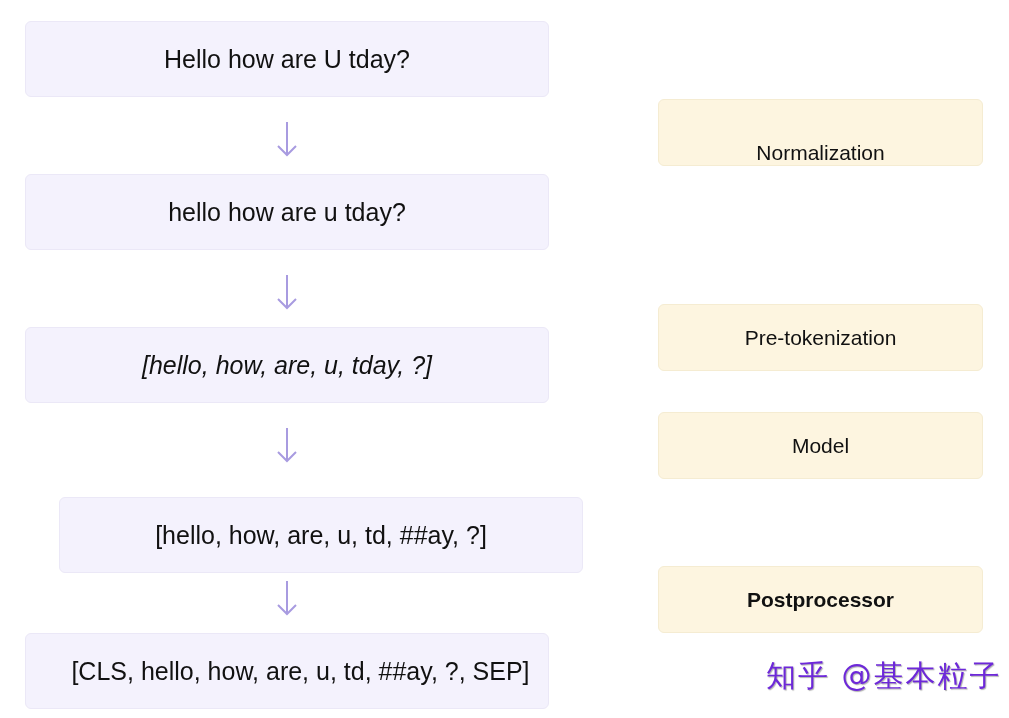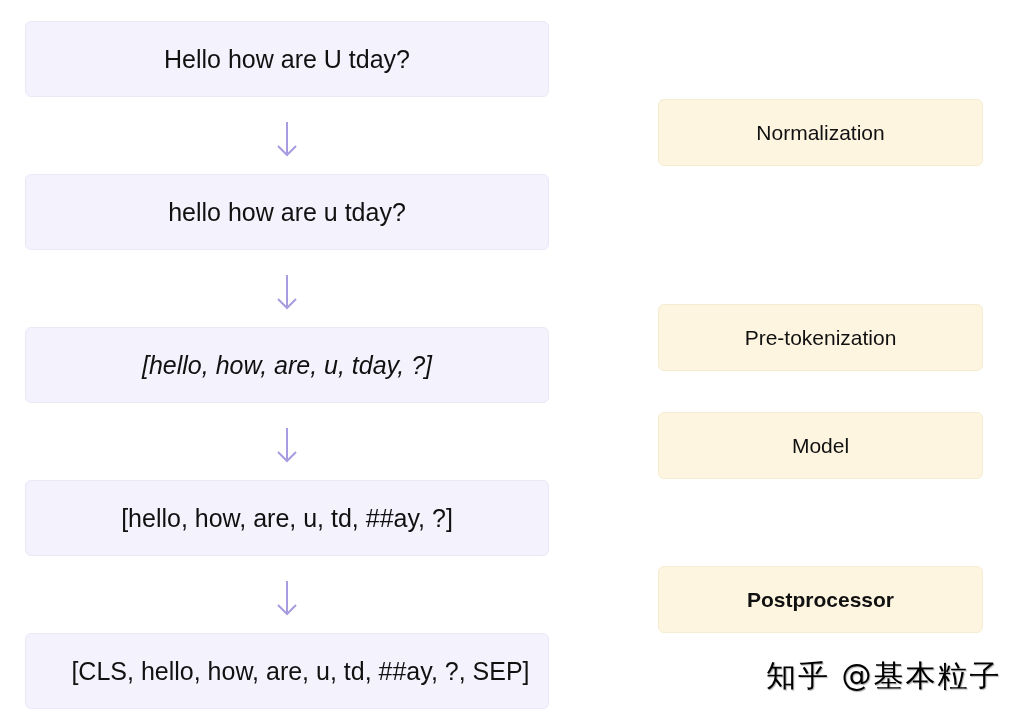--- a/index.html
+++ b/index.html
@@ -1,20 +1,20 @@
 <!DOCTYPE html>
 <html><head>
 <meta charset="utf-8">
 <style>
   html, body { margin:0; padding:0; background:#ffffff; }
   body { width:1009px; height:718px; position:relative; overflow:hidden; font-family:"Liberation Sans", "DejaVu Sans", sans-serif; }
   .step { position:absolute; left:25px; width:524px; height:76px; background:#f4f2fd; border:1px solid #ebe8f7; border-radius:6px; box-sizing:border-box; display:flex; align-items:center; justify-content:center; font-size:25px; color:#111; }
   .stage { position:absolute; left:658px; width:325px; height:67px; background:#fdf5e0; border:1px solid #f5ecd2; border-radius:6px; box-sizing:border-box; display:flex; align-items:center; justify-content:center; font-size:21px; color:#111; }
   .arrow { position:absolute; left:276px; width:22px; height:38px; }
-  .watermark { position:absolute; left:766px; top:656px; font-size:30px; color:#000000; letter-spacing:2px; text-shadow: 1px 1px 1px #b0b0b0; font-family:"DejaVu Sans", sans-serif; }
+  .watermark { position:absolute; left:766px; top:656px; font-size:30px; color:#6d28d9; letter-spacing:2px; text-shadow: 1px 1px 1px #b0b0b0; font-family:"DejaVu Sans", sans-serif; }
 </style>
 </head>
 <body>
 
 <div>
   <div class="step" style="top:21px;">
       <span>Hello how are U tday?</span>
     </div>
   <svg class="arrow" style="top:120px;" viewBox="0 0 22 38">
       <line x1="11" y1="2" x2="11" y2="35" stroke="#a89be0" stroke-width="2"></line>
@@ -30,33 +30,33 @@
     </svg>
 
   <div class="step" style="top:327px;font-style:italic;">
       <span>[hello, how, are, u, tday, ?]</span>
     </div>
   <svg class="arrow" style="top:426px;" viewBox="0 0 22 38">
       <line x1="11" y1="2" x2="11" y2="35" stroke="#a89be0" stroke-width="2"></line>
       <polyline points="2,26 11,35 20,26" fill="none" stroke="#a89be0" stroke-width="2"></polyline>
     </svg>
 
-  <div class="step" style="top:480px;">
+  <div class="step" style="top:497px;margin-left:34px;">
       <span>[hello, how, are, u, td, ##ay, ?]</span>
     </div>
   <svg class="arrow" style="top:579px;" viewBox="0 0 22 38">
       <line x1="11" y1="2" x2="11" y2="35" stroke="#a89be0" stroke-width="2"></line>
       <polyline points="2,26 11,35 20,26" fill="none" stroke="#a89be0" stroke-width="2"></polyline>
     </svg>
 
   <div class="step" style="top:633px;padding-left:27px;">
       <span>[CLS, hello, how, are, u, td, ##ay, ?, SEP]</span>
     </div>
 
-  <div class="stage" style="top:99px;">
+  <div class="stage" style="top:99px;align-items:flex-end;">
       <span>Normalization</span>
     </div>
   <div class="stage" style="top:259px;margin-top:45px;">
       <span>Pre-tokenization</span>
     </div>
   <div class="stage" style="top:412px;">
       <span>Model</span>
     </div>
   <div class="stage" style="top:566px;font-weight:bold;">
       <span>Postprocessor</span>

